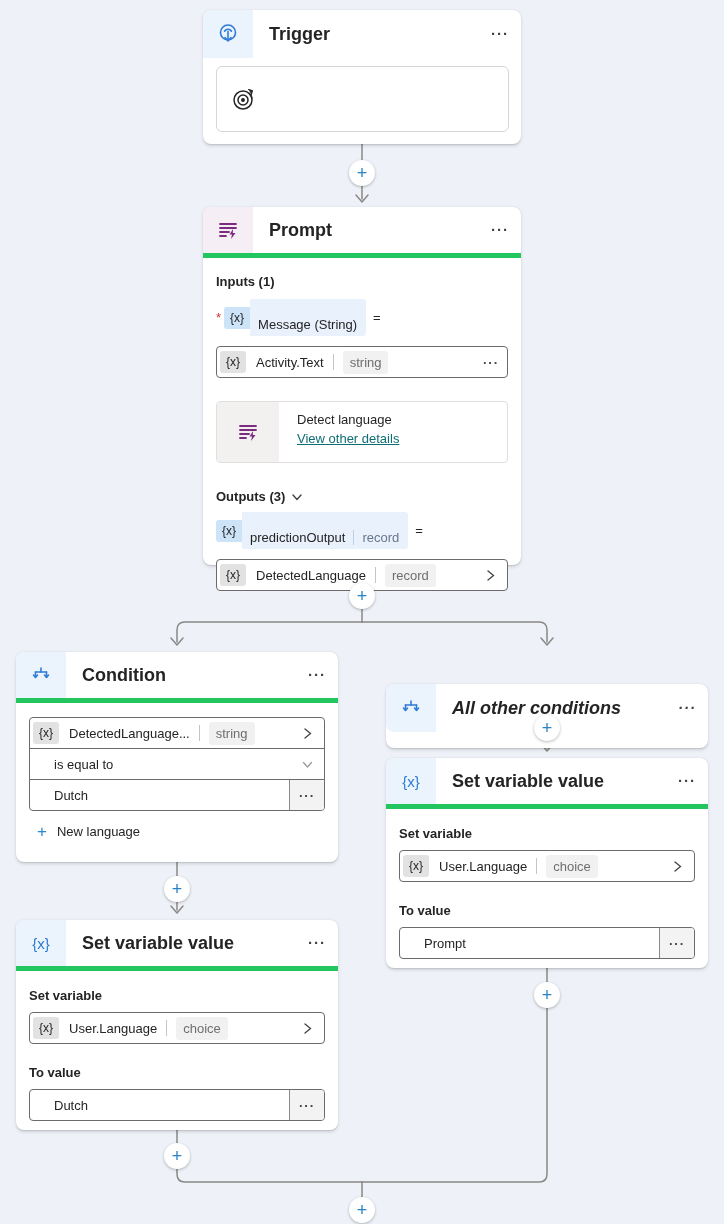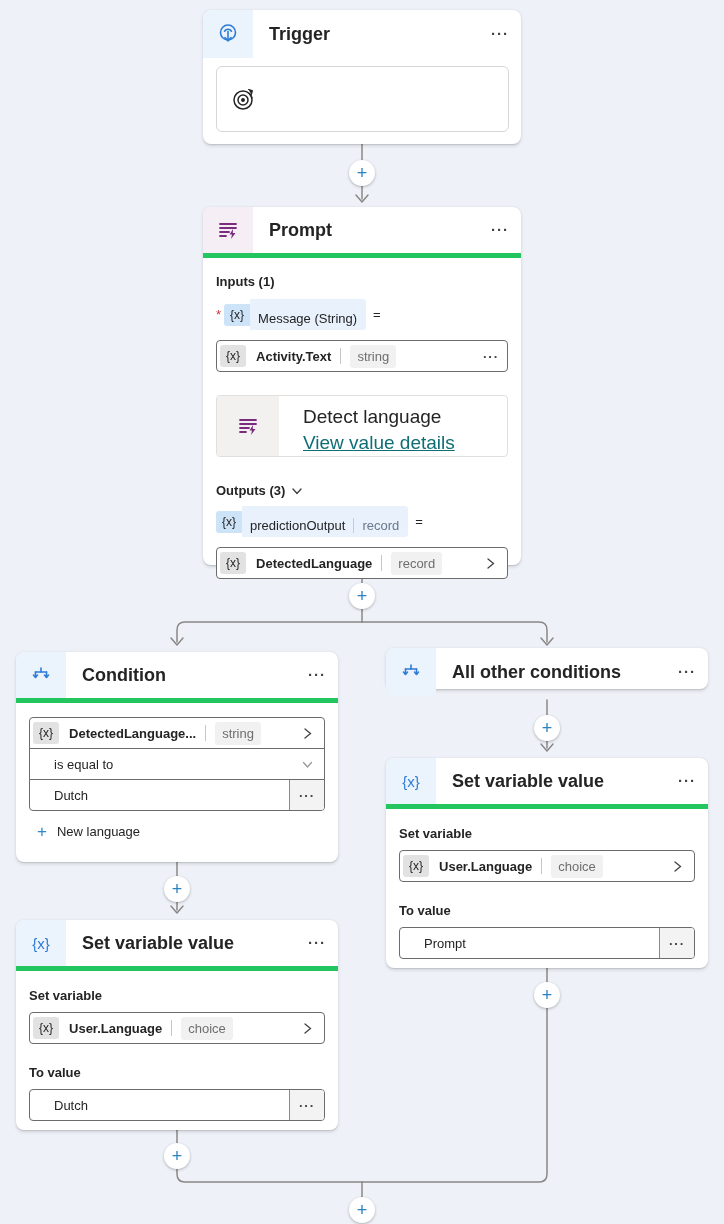--- a/index.html
+++ b/index.html
@@ -19,27 +19,27 @@
   .icon-cell.purple{background:#f5eef5;}
   .icon-cell.solo{border-bottom-left-radius:8px;}
   .hdr-title{margin-left:16px;font-size:18px;font-weight:700;flex:1;}
   .more-btn{width:30px;margin-right:6px;text-align:center;color:#424242;font-size:15px;font-weight:700;letter-spacing:1px;cursor:pointer;line-height:30px;}
   .varx{color:#2e7cd6;font-size:15px;font-weight:400;}
   .body-pad{padding:0 13px;}
   .section-label{font-size:13px;font-weight:700;display:flex;align-items:center;gap:6px;}
   .assign-row{display:flex;align-items:center;font-size:13px;}
   .req{color:#d13438;margin-right:3px;font-size:13px;}
   .chipx-blue{background:#cde3f8;padding:4px 6px;border-radius:3px 0 0 3px;font-size:12px;}
-  .assign-label{background:#e8f1fc;padding:12px 9px 4px 8px;border-radius:0 3px 3px 0;display:flex;align-items:center;gap:8px;}
+  .assign-label{background:#e8f1fc;padding:18px 9px 4px 8px;border-radius:0 3px 3px 0;display:flex;align-items:center;gap:8px;}
   .assign-type{color:#68778a;}
   .mini-div{width:1px;height:15px;background:#bcd0e4;}
   .eq{margin-left:7px;font-size:13px;}
   .field{display:flex;align-items:center;border:1px solid #6b6b6b;border-radius:4px;height:30px;background:#fff;font-size:13px;position:relative;cursor:pointer;}
   .chipx-gray{background:#e2e2e2;margin-left:3px;padding:4px 6px;border-radius:3px;font-size:12px;}
-  .field-name{margin-left:10px;font-weight:bold;}
+  .field-name{margin-left:10px;}
   .fdiv{width:1px;height:16px;background:#c6c6c6;margin:0 9px;}
   .ftype{color:#6e6e6e;background:#f1f1f1;padding:4px 7px;border-radius:3px;}
   .chev-right{margin-left:auto;margin-right:10px;display:flex;}
   .chev-down{margin-left:auto;margin-right:10px;display:flex;}
   .suffix-more{
     margin-left:auto;align-self:stretch;width:34px;display:flex;align-items:center;justify-content:center;
     background:#f3f3f3;border-left:1px solid #8a8a8a;border-radius:0 3px 3px 0;
     color:#424242;font-weight:700;letter-spacing:1px;font-size:13px;cursor:pointer;
   }
   .plain-more{margin-left:auto;margin-right:8px;color:#424242;font-weight:700;letter-spacing:1px;font-size:13px;cursor:pointer;}
@@ -51,21 +51,21 @@
   .plus-glyph{color:#2e87c8;font-size:17px;font-weight:400;line-height:14px;}
   .trigger-action{
     position:absolute;left:13px;right:12px;top:56px;height:64px;border:1px solid #d6d6d6;border-radius:6px;
     display:flex;align-items:center;padding:0 14px;gap:14px;background:#fff;
   }
   .ta-name{font-size:13px;font-weight:700;}
   .edit-link{display:flex;align-items:center;gap:5px;margin-top:4px;color:#115ea3;font-size:13px;cursor:pointer;}
   .edit-link span{text-decoration:underline;}
   .model-box{display:flex;border:1px solid #e1dfdd;border-radius:4px;background:#fff;overflow:hidden;height:60px;}
   .model-icon-cell{width:62px;background:#f2f1f0;display:flex;align-items:center;justify-content:center;}
-  .model-text{padding:10px 0 0 24px;font-size:19px;}
+  .model-text{padding:10px 0 0 18px;font-size:13px;}
   .model-link{color:#0e6e74;text-decoration:underline;margin-top:4px;display:inline-block;cursor:pointer;}
   .plus-btn{
     position:absolute;width:26px;height:26px;border-radius:50%;background:#fff;z-index:2;
     box-shadow:0 1px 3px rgba(0,0,0,.28);display:flex;align-items:center;justify-content:center;
     color:#2b83c2;font-size:18px;line-height:18px;cursor:pointer;
   }
 </style>
 </head>
 <body>
 
@@ -156,21 +156,21 @@
               <path d="M3,5 H19"></path>
                 <path d="M3,9 H19"></path>
                 <path d="M3,13 H12"></path>
                 <path d="M3,17 H9"></path>
             </g>
             <path d="M16,10 L12.5,15.5 H15 L14,20 L18.5,14 H15.8 Z" fill="#7b2c7f"></path>
           </svg>
         </div>
         <div class="model-text">
           <div>Detect language</div>
-          <span class="model-link">View value details</span>
+          <span class="model-link">View other details</span>
         </div>
       </div>
       <div class="section-label" style="margin-top:26px;">
         <span>Outputs (3)</span>
         <svg width="12" height="12" viewBox="0 0 12 12">
           <path d="M2,4 L6,8.5 L10,4" stroke="#424242" stroke-width="1.4" fill="none" stroke-linecap="round"></path>
         </svg>
       </div>
       <div class="assign-row" style="margin-top:8px;">
         <span class="chipx-blue">{x}</span>
@@ -238,21 +238,21 @@
           <span class="suffix-more">···</span>
         </div>
       </div>
       <div class="new-cond">
         <span class="plus-glyph">+</span>
         <span>New language</span>
       </div>
     </div>
   </div>
 
-  <div class="card" style="left:386px;top:648px;width:322px;height:41px;">
+  <div class="card" style="left:386px;top:684px;width:322px;height:64px;font-style:italic;">
     <div class="card-header no-divider">
       <div class="icon-cell blue solo">
         <svg width="22" height="22" viewBox="0 0 22 22">
           <g stroke="#2e7cd6" stroke-width="1.6" fill="none" stroke-linecap="round" stroke-linejoin="round">
             <path d="M11,4 V8"></path>
               <path d="M5.5,8 H16.5"></path>
               <path d="M5.5,8 V13"></path>
               <path d="M16.5,8 V13"></path>
             <path d="M3.5,11 L5.5,13.5 L7.5,11"></path>
               <path d="M14.5,11 L16.5,13.5 L18.5,11"></path>

